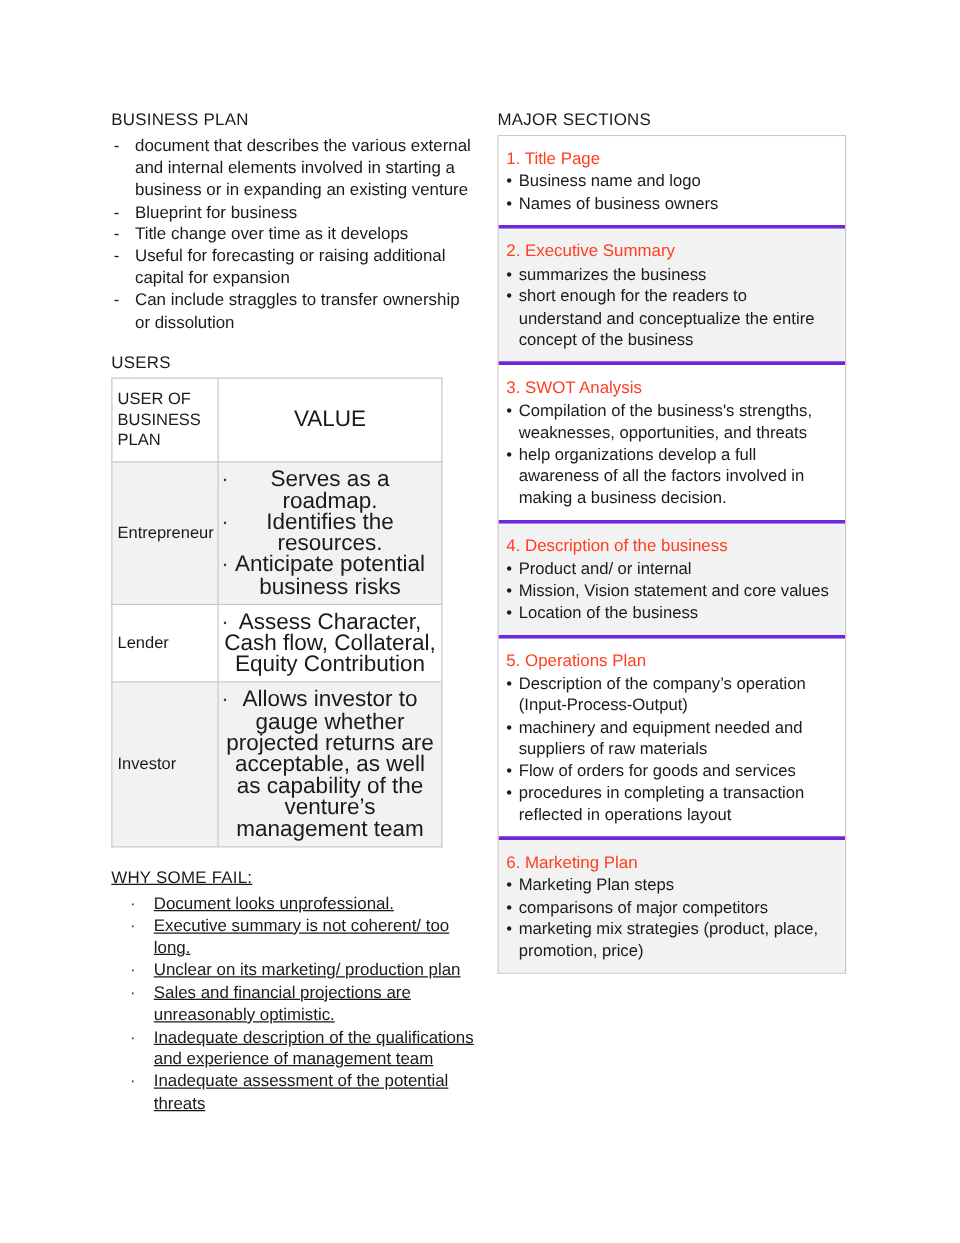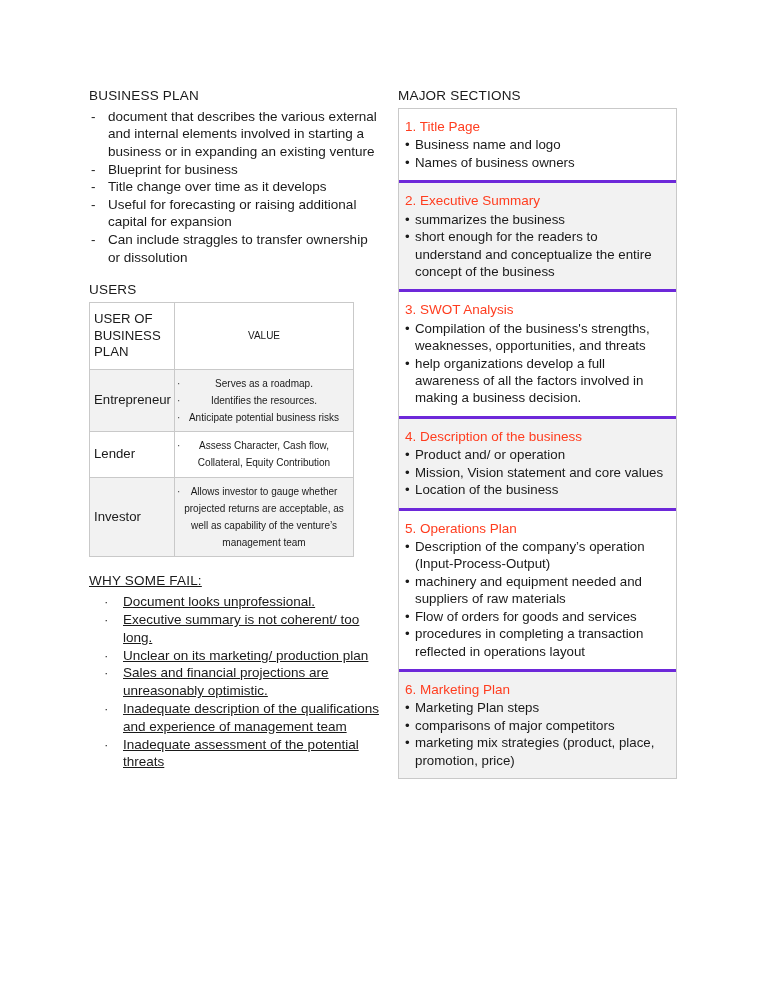--- a/index.html
+++ b/index.html
@@ -107,21 +107,21 @@
     padding: 5px 4px;
   }
   .users-table .c-user {
     width: 76px;
     text-align: left;
     font-size: 13.2px;
     line-height: 16.5px;
   }
   .users-table .c-value {
     text-align: center;
-    font-size: 10px;
+    font-size: 18px;
     line-height: 17.2px;
   }
   .users-table thead td {
     background: #ffffff;
     padding-top: 8px;
     padding-bottom: 8px;
   }
   .users-table tbody tr.shade td {
     background: #f2f2f2;
   }
@@ -276,21 +276,21 @@
         <div class="sec-row plain">
           <div class="sec-title" style="color: rgb(255, 61, 31);">3. SWOT Analysis</div>
           <ul class="sec-list">
             <li><span class="marker">•</span><span>Compilation of the business's strengths, weaknesses, opportunities, and threats</span></li>
             <li><span class="marker">•</span><span> help organizations develop a full awareness of all the factors involved in making a business decision.</span></li>
           </ul>
         </div>
         <div class="sec-row shade">
           <div class="sec-title" style="color: rgb(255, 61, 31);">4. Description of the business</div>
           <ul class="sec-list">
-            <li><span class="marker">•</span><span>Product and/ or operation</span></li>
+            <li><span class="marker">•</span><span>Product and/ or internal</span></li>
             <li><span class="marker">•</span><span>Mission, Vision statement and core values</span></li>
             <li><span class="marker">•</span><span>Location of the business</span></li>
           </ul>
         </div>
         <div class="sec-row plain">
           <div class="sec-title" style="color: rgb(255, 61, 31);">5. Operations Plan</div>
           <ul class="sec-list">
             <li><span class="marker">•</span><span>Description of the company’s operation (Input-Process-Output)</span></li>
             <li><span class="marker">•</span><span>machinery and equipment needed and suppliers of raw materials</span></li>
             <li><span class="marker">•</span><span>Flow of orders for goods and services</span></li>

